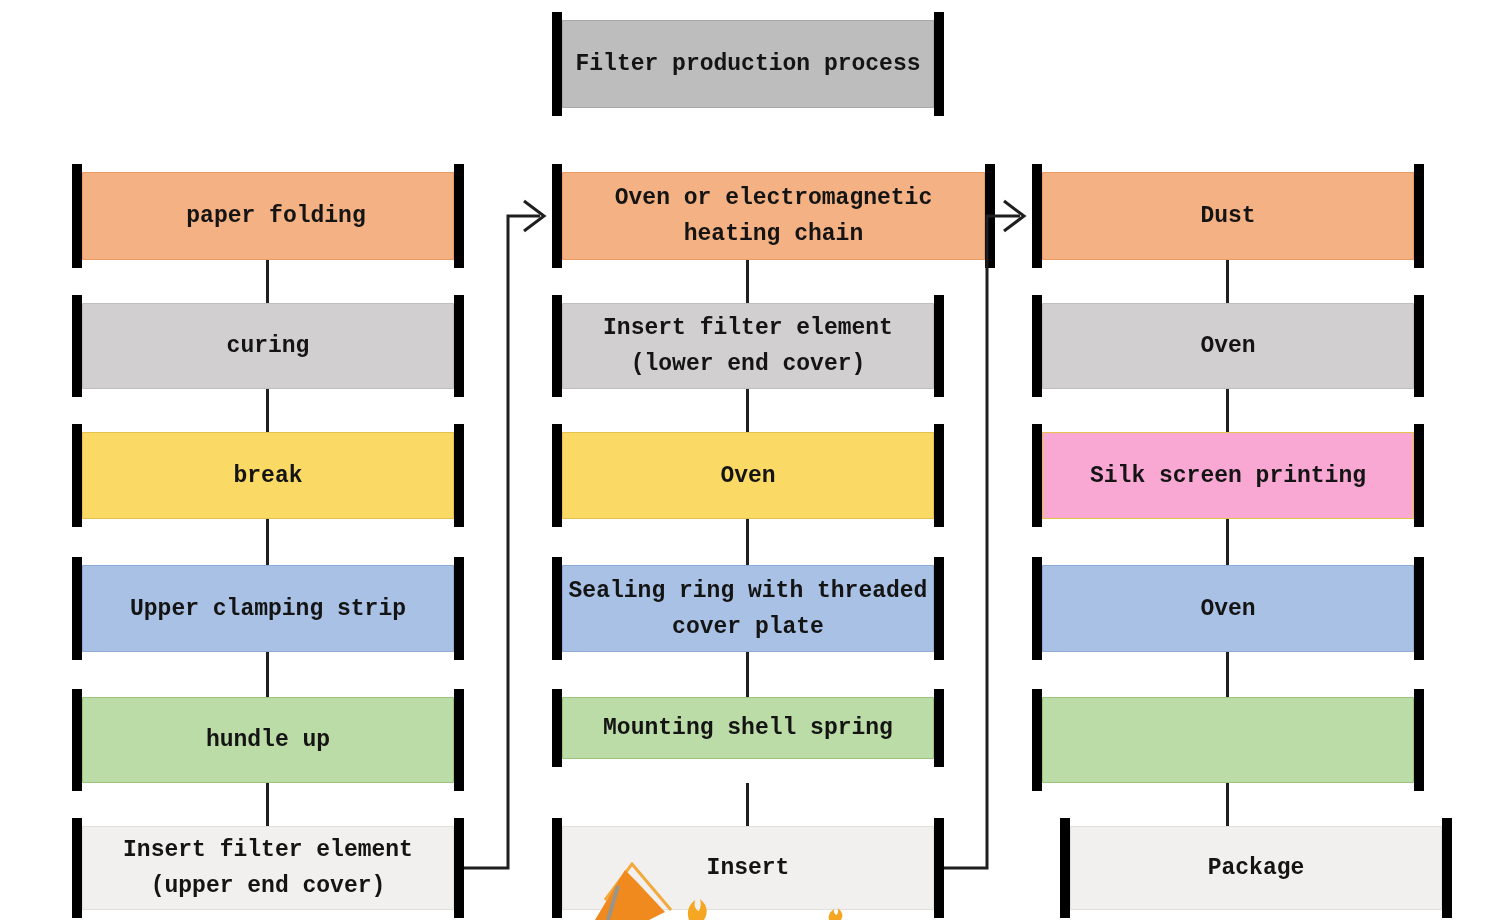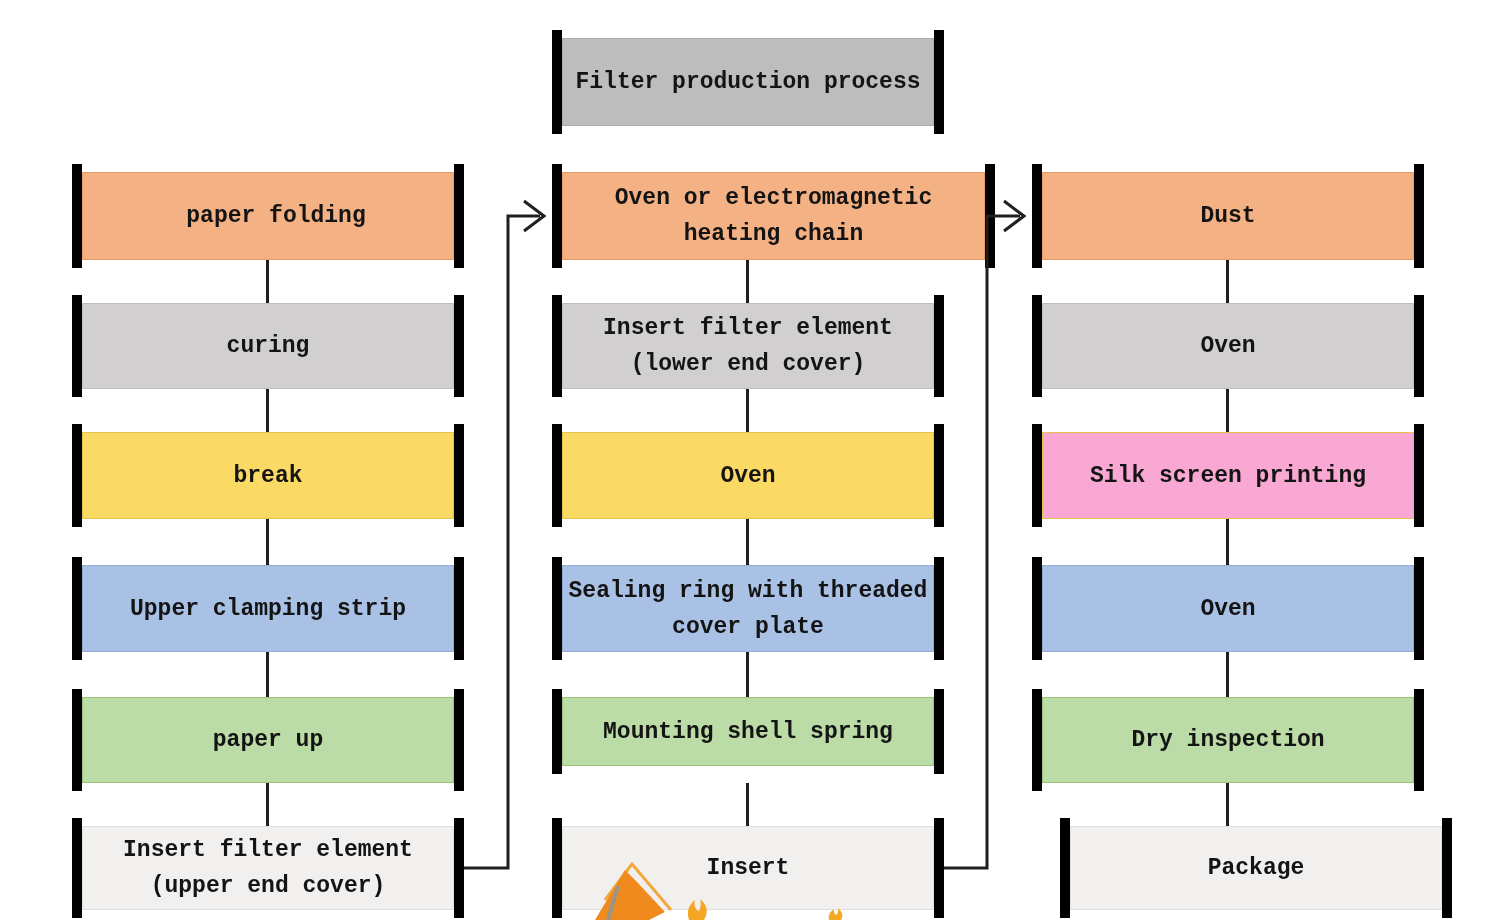--- a/index.html
+++ b/index.html
@@ -56,21 +56,21 @@
     left: 585px;
     top: 862px;
     width: 280px;
     height: 58px;
     z-index: 5;
   }
 </style>
 </head>
 <body>
 
-<div class="box" style="left: 562px; top: 38px; width: 372px; height: 88px; background-color: rgb(189, 189, 189); border-color: rgb(171, 171, 171);">
+<div class="box" style="left: 562px; top: 20px; width: 372px; height: 88px; background-color: rgb(189, 189, 189); border-color: rgb(171, 171, 171);">
   <span class="label">Filter production process</span>
 <span class="bar left" style="background: rgb(0, 0, 0);"></span>
     <span class="bar right" style="background: rgb(0, 0, 0);"></span>
   </div>
 
 <div class="box" style="left: 82px; top: 172px; width: 372px; height: 88px; background-color: rgb(244, 177, 131); border-color: rgb(232, 156, 99); padding-left: 16px;">
   <span class="label">paper folding</span>
 <span class="bar left" style="background: rgb(0, 0, 0);"></span>
     <span class="bar right" style="background: rgb(0, 0, 0);"></span>
   </div>
@@ -83,21 +83,21 @@
   <span class="label">break</span>
 <span class="bar left" style="background: rgb(0, 0, 0);"></span>
     <span class="bar right" style="background: rgb(0, 0, 0);"></span>
   </div>
 <div class="box" style="left: 82px; top: 565px; width: 372px; height: 87px; background-color: rgb(169, 193, 229); border-color: rgb(144, 172, 213);">
   <span class="label">Upper clamping strip</span>
 <span class="bar left" style="background: rgb(0, 0, 0);"></span>
     <span class="bar right" style="background: rgb(0, 0, 0);"></span>
   </div>
 <div class="box" style="left: 82px; top: 697px; width: 372px; height: 86px; background-color: rgb(187, 220, 166); border-color: rgb(156, 196, 127);">
-  <span class="label">paper up</span>
+  <span class="label">hundle up</span>
 <span class="bar left" style="background: rgb(0, 0, 0);"></span>
     <span class="bar right" style="background: rgb(0, 0, 0);"></span>
   </div>
 <div class="box" style="left: 82px; top: 826px; width: 372px; height: 84px; background-color: rgb(241, 240, 238); border-color: rgb(224, 223, 220);">
   <span class="label">Insert filter element
 (upper end cover)</span>
 <span class="bar left" style="background: rgb(0, 0, 0);"></span>
     <span class="bar right" style="background: rgb(0, 0, 0);"></span>
   </div>
 
@@ -117,21 +117,21 @@
   <span class="label">Oven</span>
 <span class="bar left" style="background: rgb(0, 0, 0);"></span>
     <span class="bar right" style="background: rgb(0, 0, 0);"></span>
   </div>
 <div class="box" style="left: 562px; top: 565px; width: 372px; height: 87px; background-color: rgb(169, 193, 229); border-color: rgb(144, 172, 213);">
   <span class="label">Sealing ring with threaded
 cover plate</span>
 <span class="bar left" style="background: rgb(0, 0, 0);"></span>
     <span class="bar right" style="background: rgb(0, 0, 0);"></span>
   </div>
-<div class="box" style="left: 562px; top: 697px; width: 372px; height: 69px; background-color: rgb(187, 220, 166); border-color: rgb(156, 196, 127);">
+<div class="box" style="left: 562px; top: 697px; width: 372px; height: 62px; background-color: rgb(187, 220, 166); border-color: rgb(156, 196, 127);">
   <span class="label">Mounting shell spring</span>
 <span class="bar left" style="background: rgb(0, 0, 0);"></span>
     <span class="bar right" style="background: rgb(0, 0, 0);"></span>
   </div>
 <div class="box" style="left: 562px; top: 826px; width: 372px; height: 84px; background-color: rgb(241, 240, 238); border-color: rgb(224, 223, 220);">
   <span class="label">Insert</span>
 <span class="bar left" style="background: rgb(0, 0, 0);"></span>
     <span class="bar right" style="background: rgb(0, 0, 0);"></span>
   </div>
 
@@ -149,21 +149,20 @@
   <span class="label">Silk screen printing</span>
 <span class="bar left" style="background: rgb(0, 0, 0);"></span>
     <span class="bar right" style="background: rgb(0, 0, 0);"></span>
   </div>
 <div class="box" style="left: 1042px; top: 565px; width: 372px; height: 87px; background-color: rgb(169, 193, 229); border-color: rgb(144, 172, 213);">
   <span class="label">Oven</span>
 <span class="bar left" style="background: rgb(0, 0, 0);"></span>
     <span class="bar right" style="background: rgb(0, 0, 0);"></span>
   </div>
 <div class="box" style="left: 1042px; top: 697px; width: 372px; height: 86px; background-color: rgb(187, 220, 166); border-color: rgb(156, 196, 127);">
-  <span class="label">Dry inspection</span>
 <span class="bar left" style="background: rgb(0, 0, 0);"></span>
     <span class="bar right" style="background: rgb(0, 0, 0);"></span>
   </div>
 <div class="box" style="left: 1042px; top: 826px; width: 372px; height: 84px; background-color: rgb(241, 240, 238); border-color: rgb(224, 223, 220); margin-left: 28px;">
   <span class="label">Package</span>
 <span class="bar left" style="background: rgb(0, 0, 0);"></span>
     <span class="bar right" style="background: rgb(0, 0, 0);"></span>
   </div>
 
 <div class="connector" style="left:266px;top:260px;height:43px"></div>

